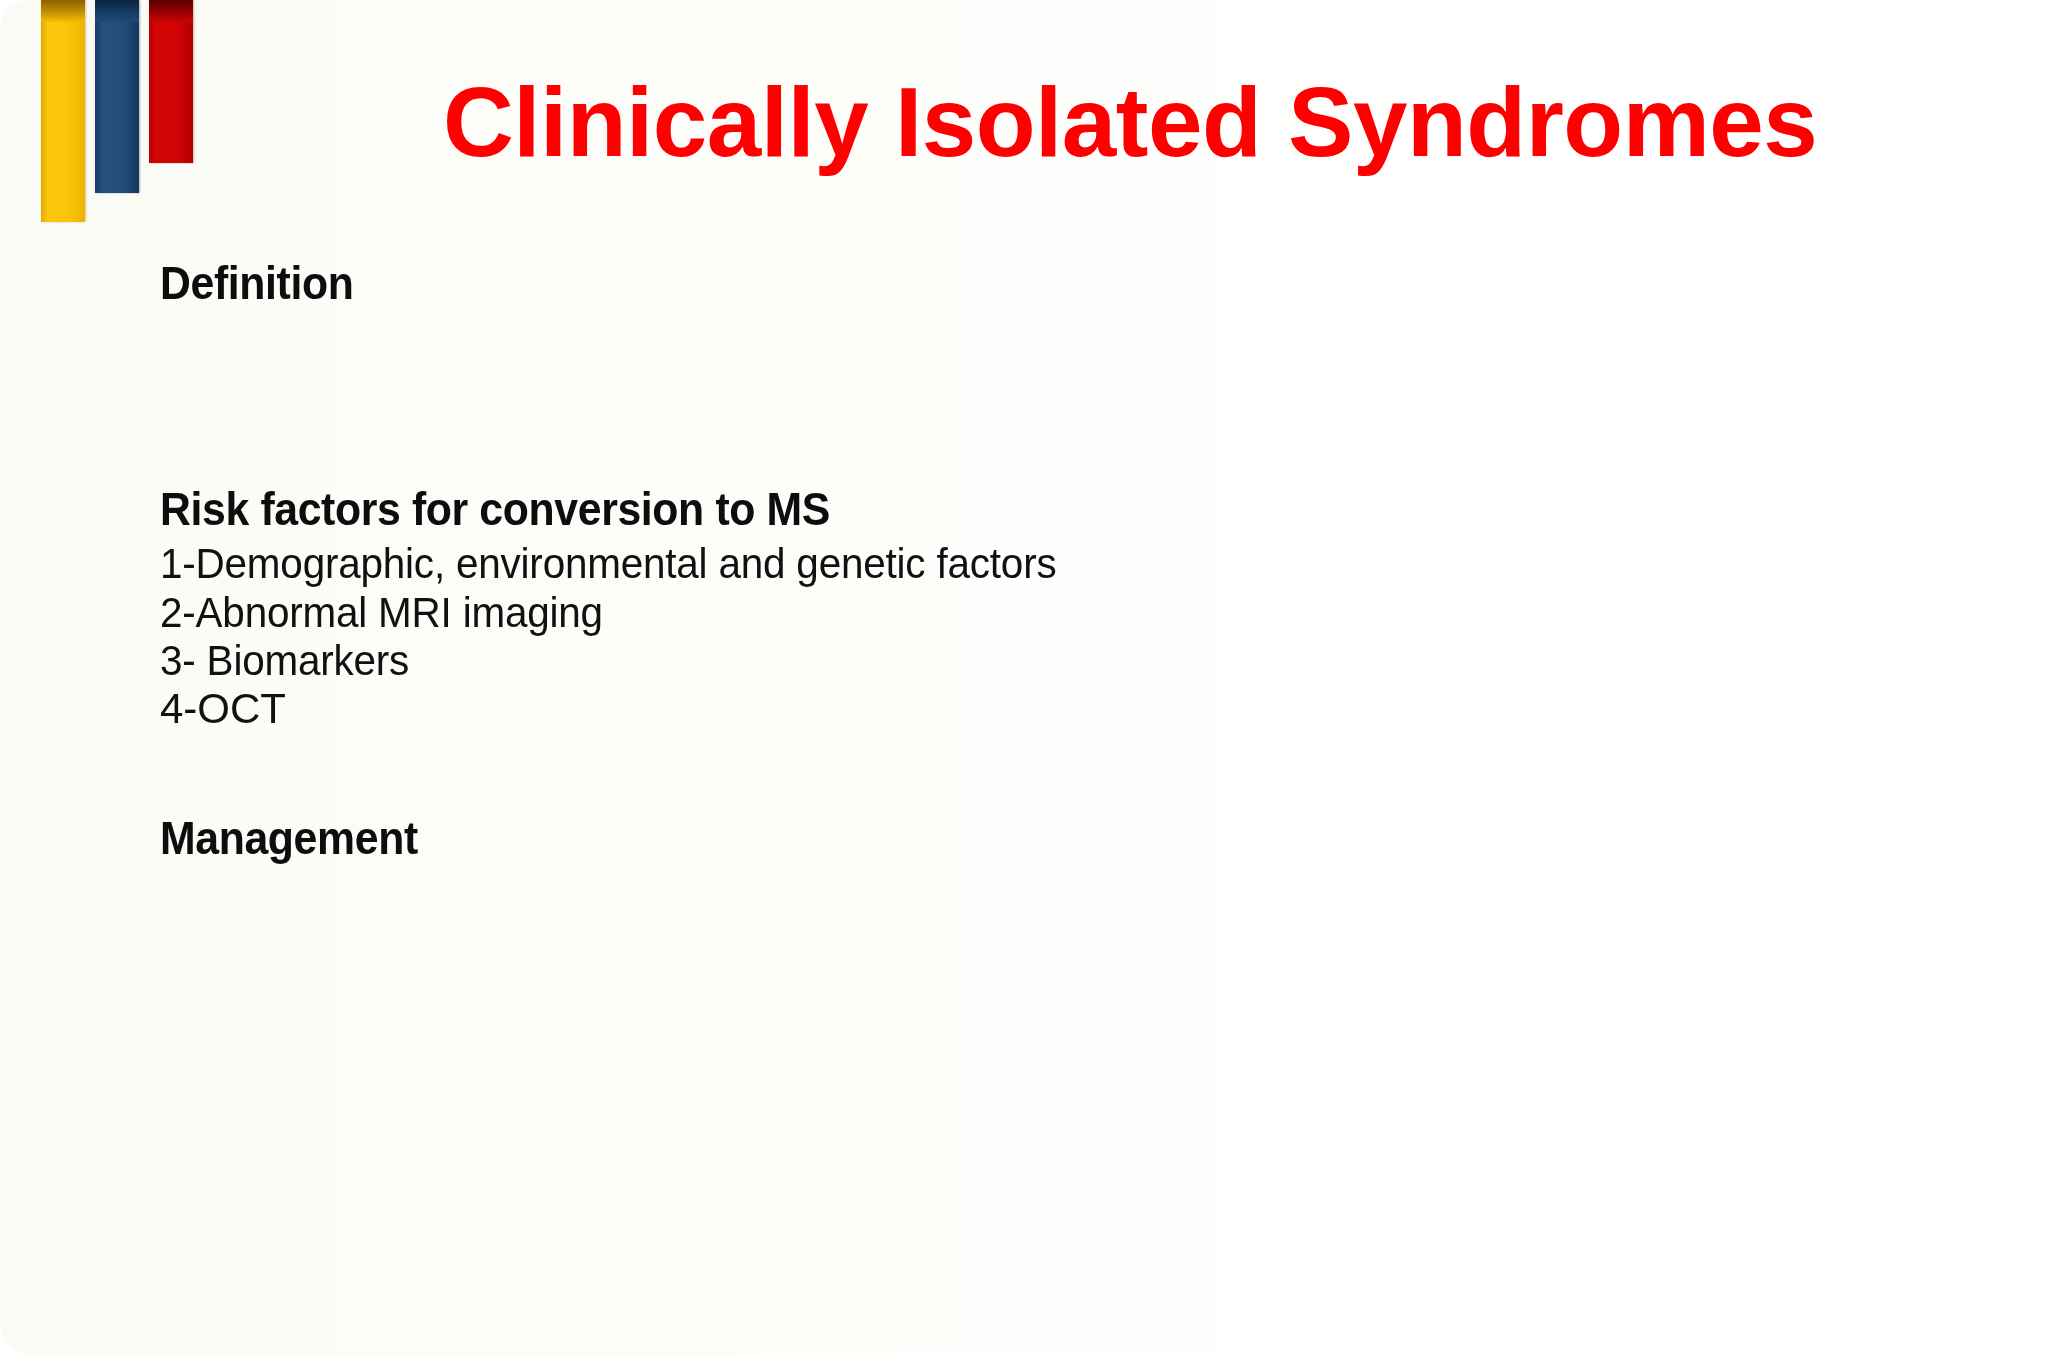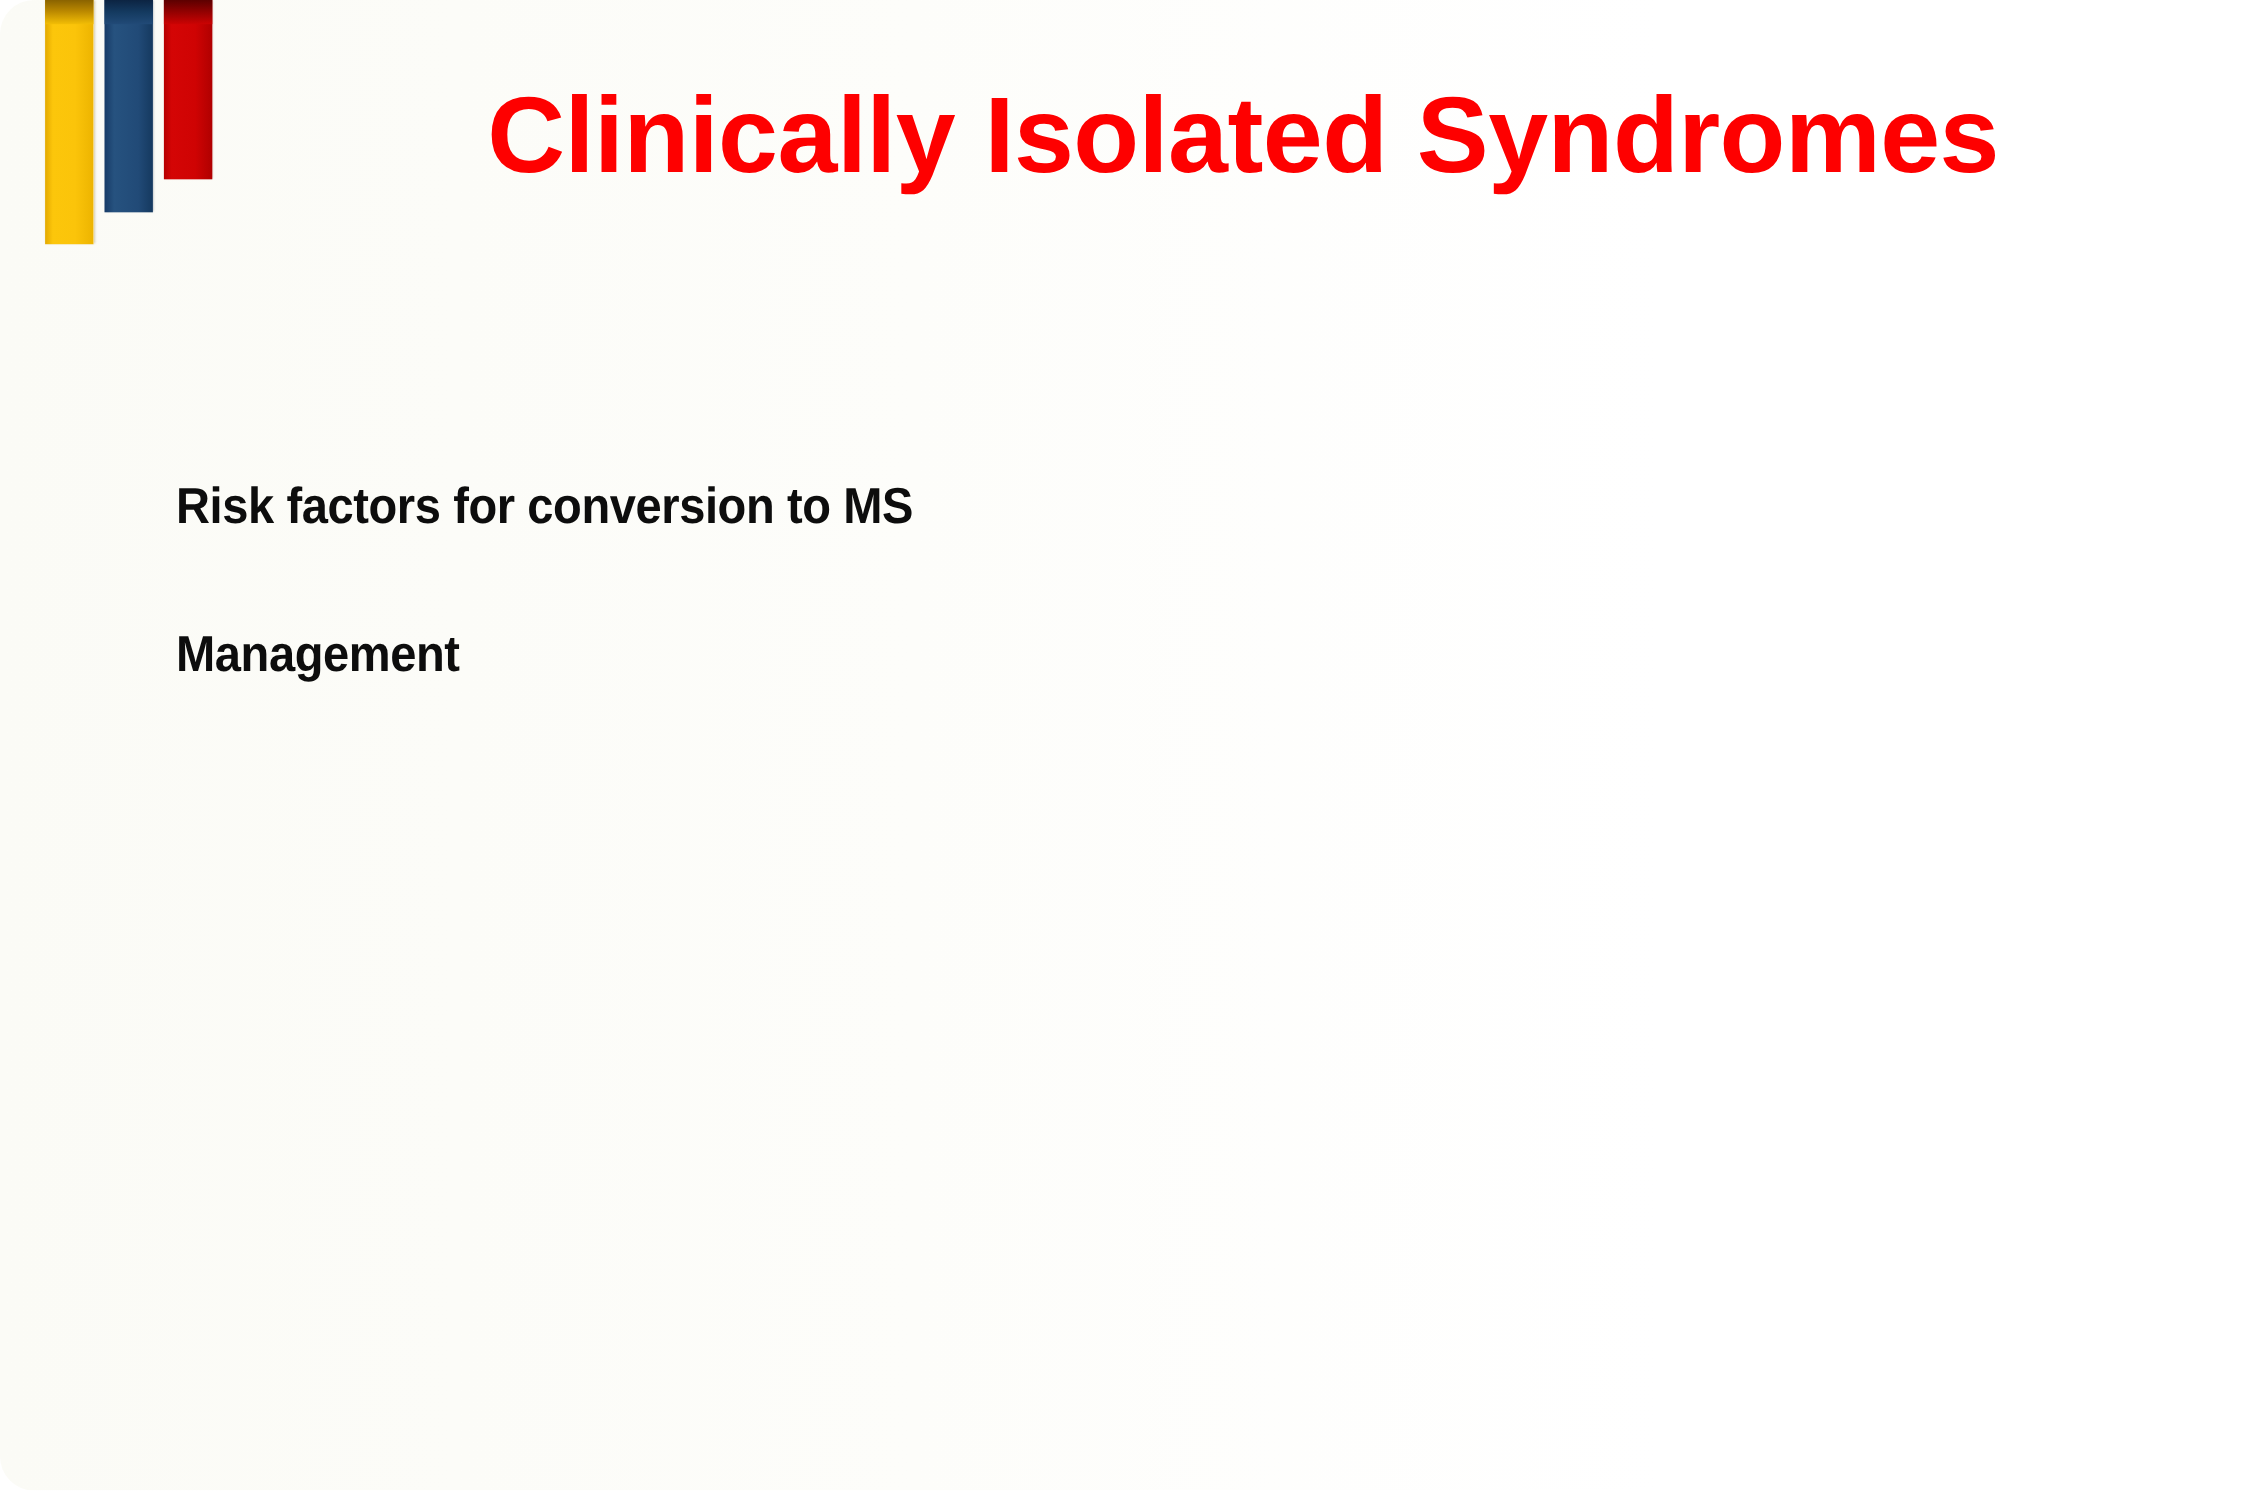--- a/index.html
+++ b/index.html
@@ -170,29 +170,38 @@
     </div>
     <div class="deco-bar deco-bar-red">
       <div class="cap"></div>
     </div>
   </div>
 
   <div class="slide-title">Clinically Isolated Syndromes</div>
 
   <div class="body-block">
 
+    <div class="section">
+      <div class="section-heading">Definition</div>
+    </div>
 
     <div class="gap-after-definition"></div>
 
 
     <div class="gap-before-risk"></div>
 
     <div class="section">
       <div class="section-heading">Risk factors for conversion to MS</div>
       <div class="heading-to-list"></div>
+      <ul class="section-list">
+        <li>1-Demographic, environmental and genetic factors</li>
+        <li>2-Abnormal MRI imaging</li>
+        <li>3- Biomarkers</li>
+        <li class="wide-face">4-OCT</li>
+      </ul>
     </div>
 
     <div class="gap-before-mgmt"></div>
 
     <div class="section">
       <div class="section-heading">Management</div>
       <div class="heading-to-list"></div>
     </div>
 
   </div>

